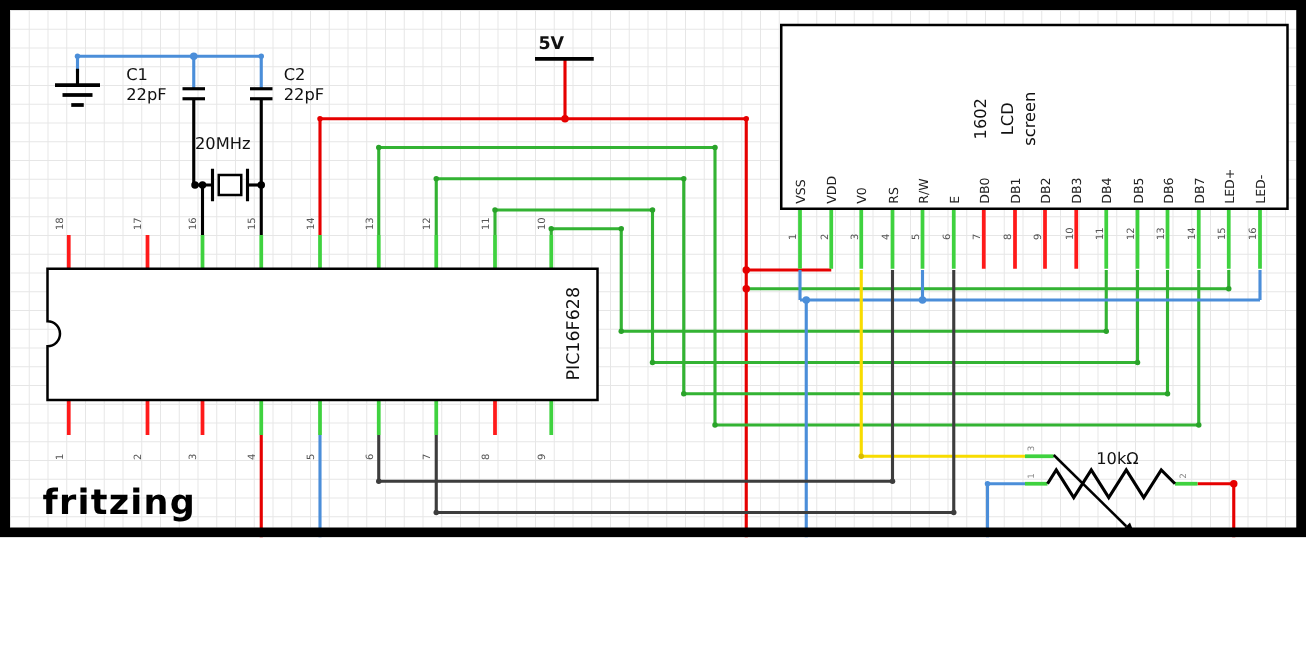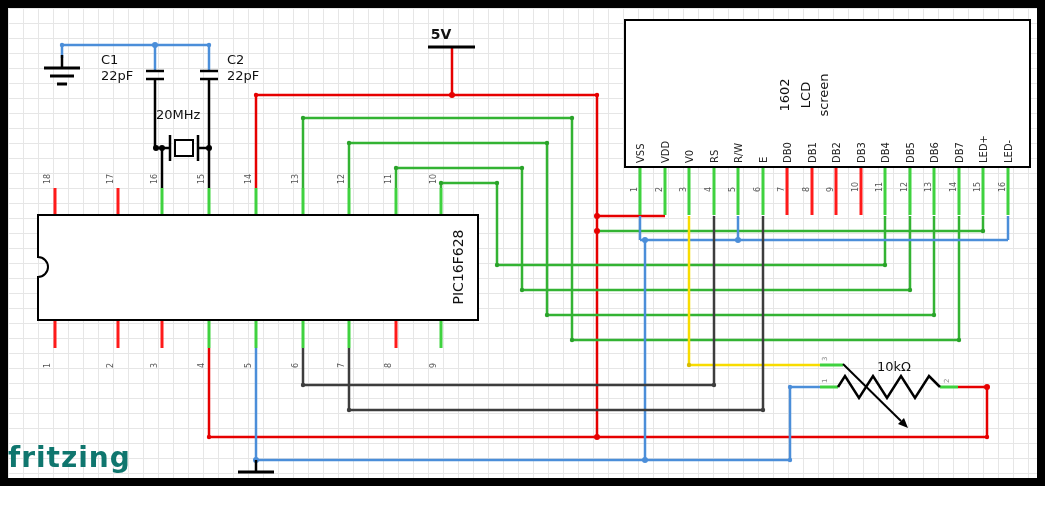--- a/index.html
+++ b/index.html
@@ -1,25 +1,25 @@
 <!DOCTYPE html>
 <html><head>
 <meta charset="utf-8">
 <style>
   html,body{margin:0;padding:0;background:#fff;}
-  #page{position:relative;width:1045px;height:486px;overflow:hidden;background:#fff;
+  #page{position:relative;width:1045px;height:430px;overflow:hidden;background:#fff;
         font-family:"DejaVu Sans",sans-serif;}
   #grid{position:absolute;inset:8px;background-color:#ffffff;
         background-image:linear-gradient(#e6e6e6 1px,transparent 1px),
                          linear-gradient(90deg,#e6e6e6 1px,transparent 1px);
         background-size:15px 15px;}
   #schematic{position:absolute;left:0;top:0;}
   #frame{position:absolute;inset:0;border:8px solid #000;box-sizing:border-box;pointer-events:none;z-index:5;}
-  .watermark{position:absolute;left:8px;bottom:12px;z-index:3;
-             font:600 28px "DejaVu Sans",sans-serif;color:#0f766e;letter-spacing:1px;}
+  .watermark{position:absolute;left:34px;bottom:12px;z-index:3;
+             font:600 28px "DejaVu Sans",sans-serif;color:#000000;letter-spacing:1px;}
   
   .wire{fill:none;stroke-width:2.5;stroke-linejoin:round;stroke-linecap:butt;}
   .w-red{stroke:#e60000}.w-green{stroke:#33b333}.w-blue{stroke:#4b8ed9}
   .w-yellow{stroke:#f8dc00}.w-dark{stroke:#3d3d3d}.w-black{stroke:#000}
   
   .stub{stroke-width:3;fill:none}
   .stub-g{stroke:#3fd23f}.stub-r{stroke:#ff1a1a}
   
   .sym{stroke:#000;stroke-width:2.5;fill:none}
   .body{stroke:#000;stroke-width:2;fill:#fff}

